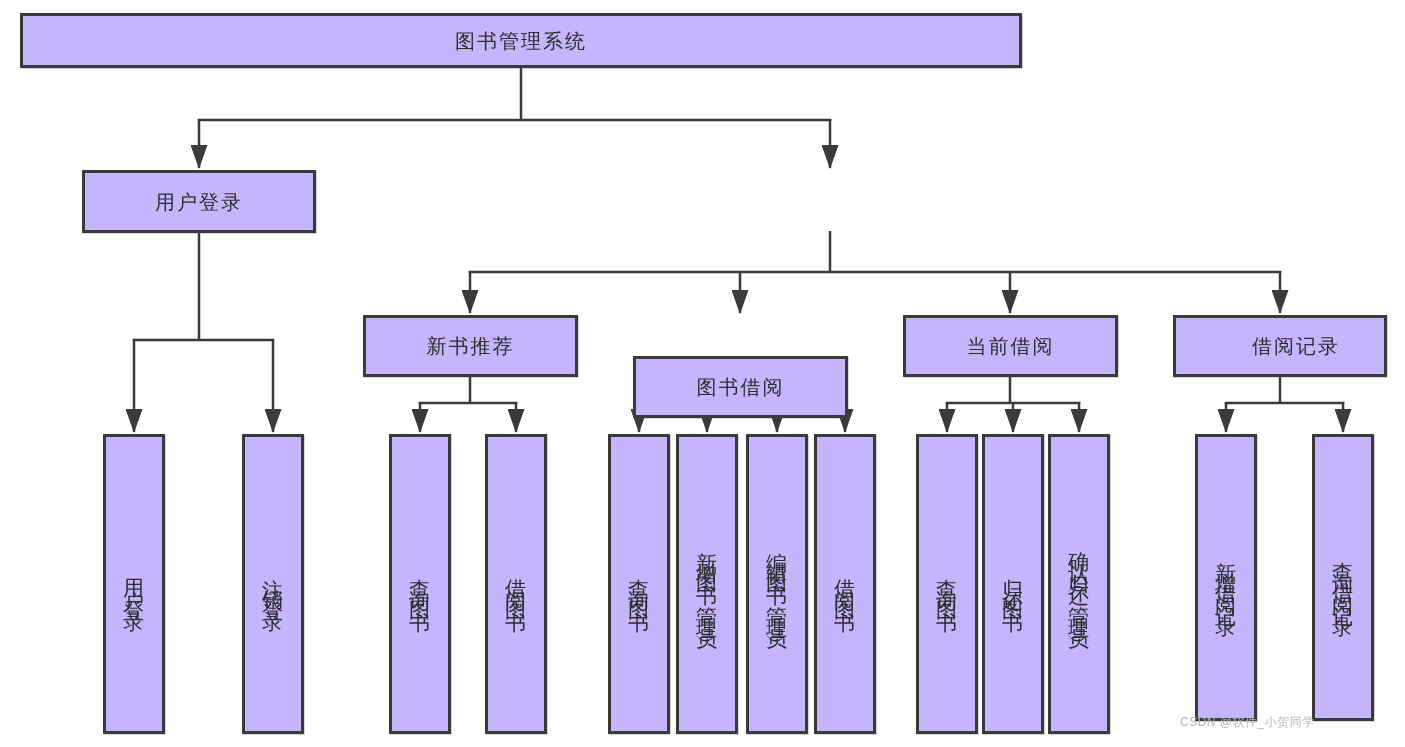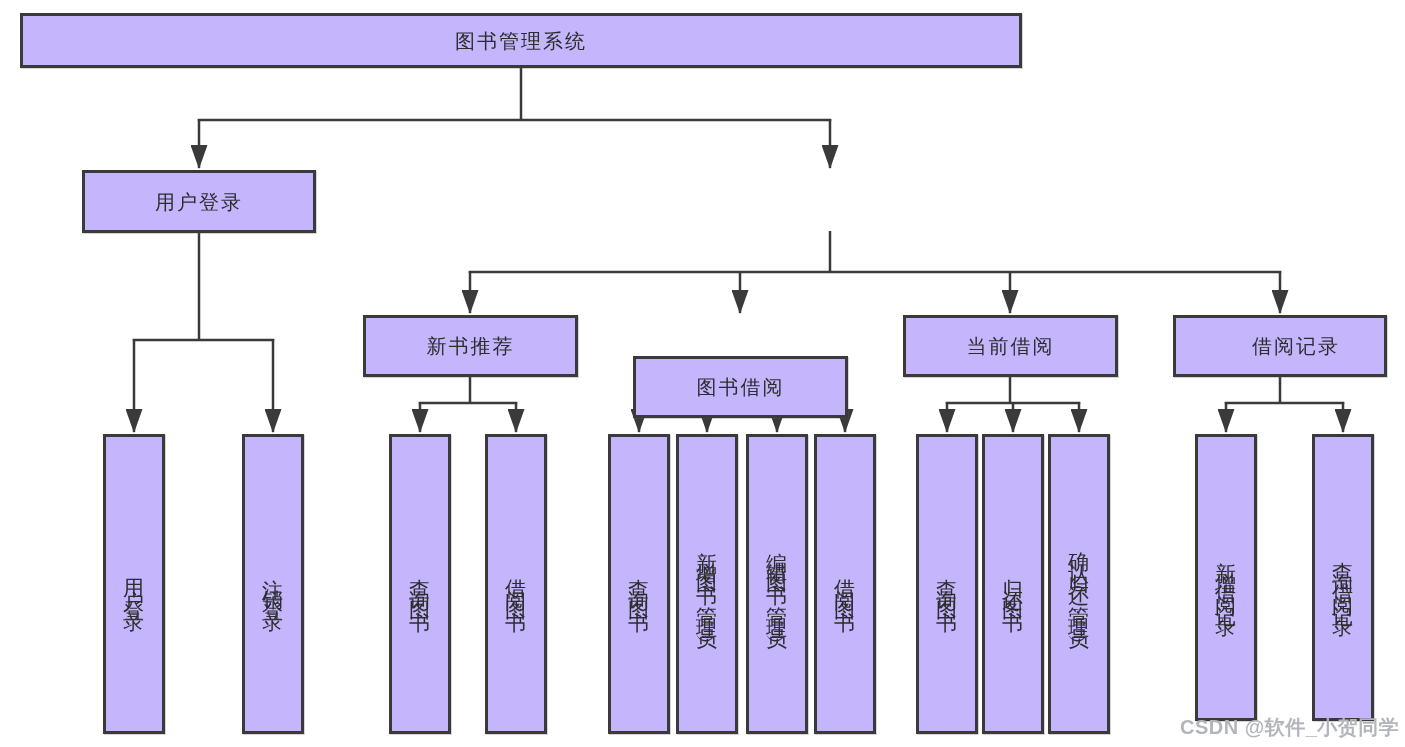--- a/index.html
+++ b/index.html
@@ -65,26 +65,25 @@
   .lf7  { left: 814px; }
   .lf8  { left: 916px; }
   .lf9  { left: 982px; }
   .lf10 { left: 1048px; }
   .lf11 { left: 1195px; height: 287px; }
   .lf12 { left: 1312px; height: 287px; }
   #watermark {
     position: absolute;
     left: 1180px;
     top: 714px;
-    font-size: 20px;
+    font-size: 12px;
     letter-spacing: 0.5px;
     color: #b2b6bc;
     z-index: 3;
     white-space: nowrap;
-    font-weight: bold;
   }
 </style>
 </head>
 <body>
 
 <div id="stage">
 
   <svg id="wires" width="1405" height="747" viewBox="0 0 1405 747" xmlns="http://www.w3.org/2000/svg">
     <defs>
       <marker id="arw" viewBox="0 0 24 17" markerWidth="24" markerHeight="17" refX="23" refY="8.5" orient="auto" markerUnits="userSpaceOnUse">

